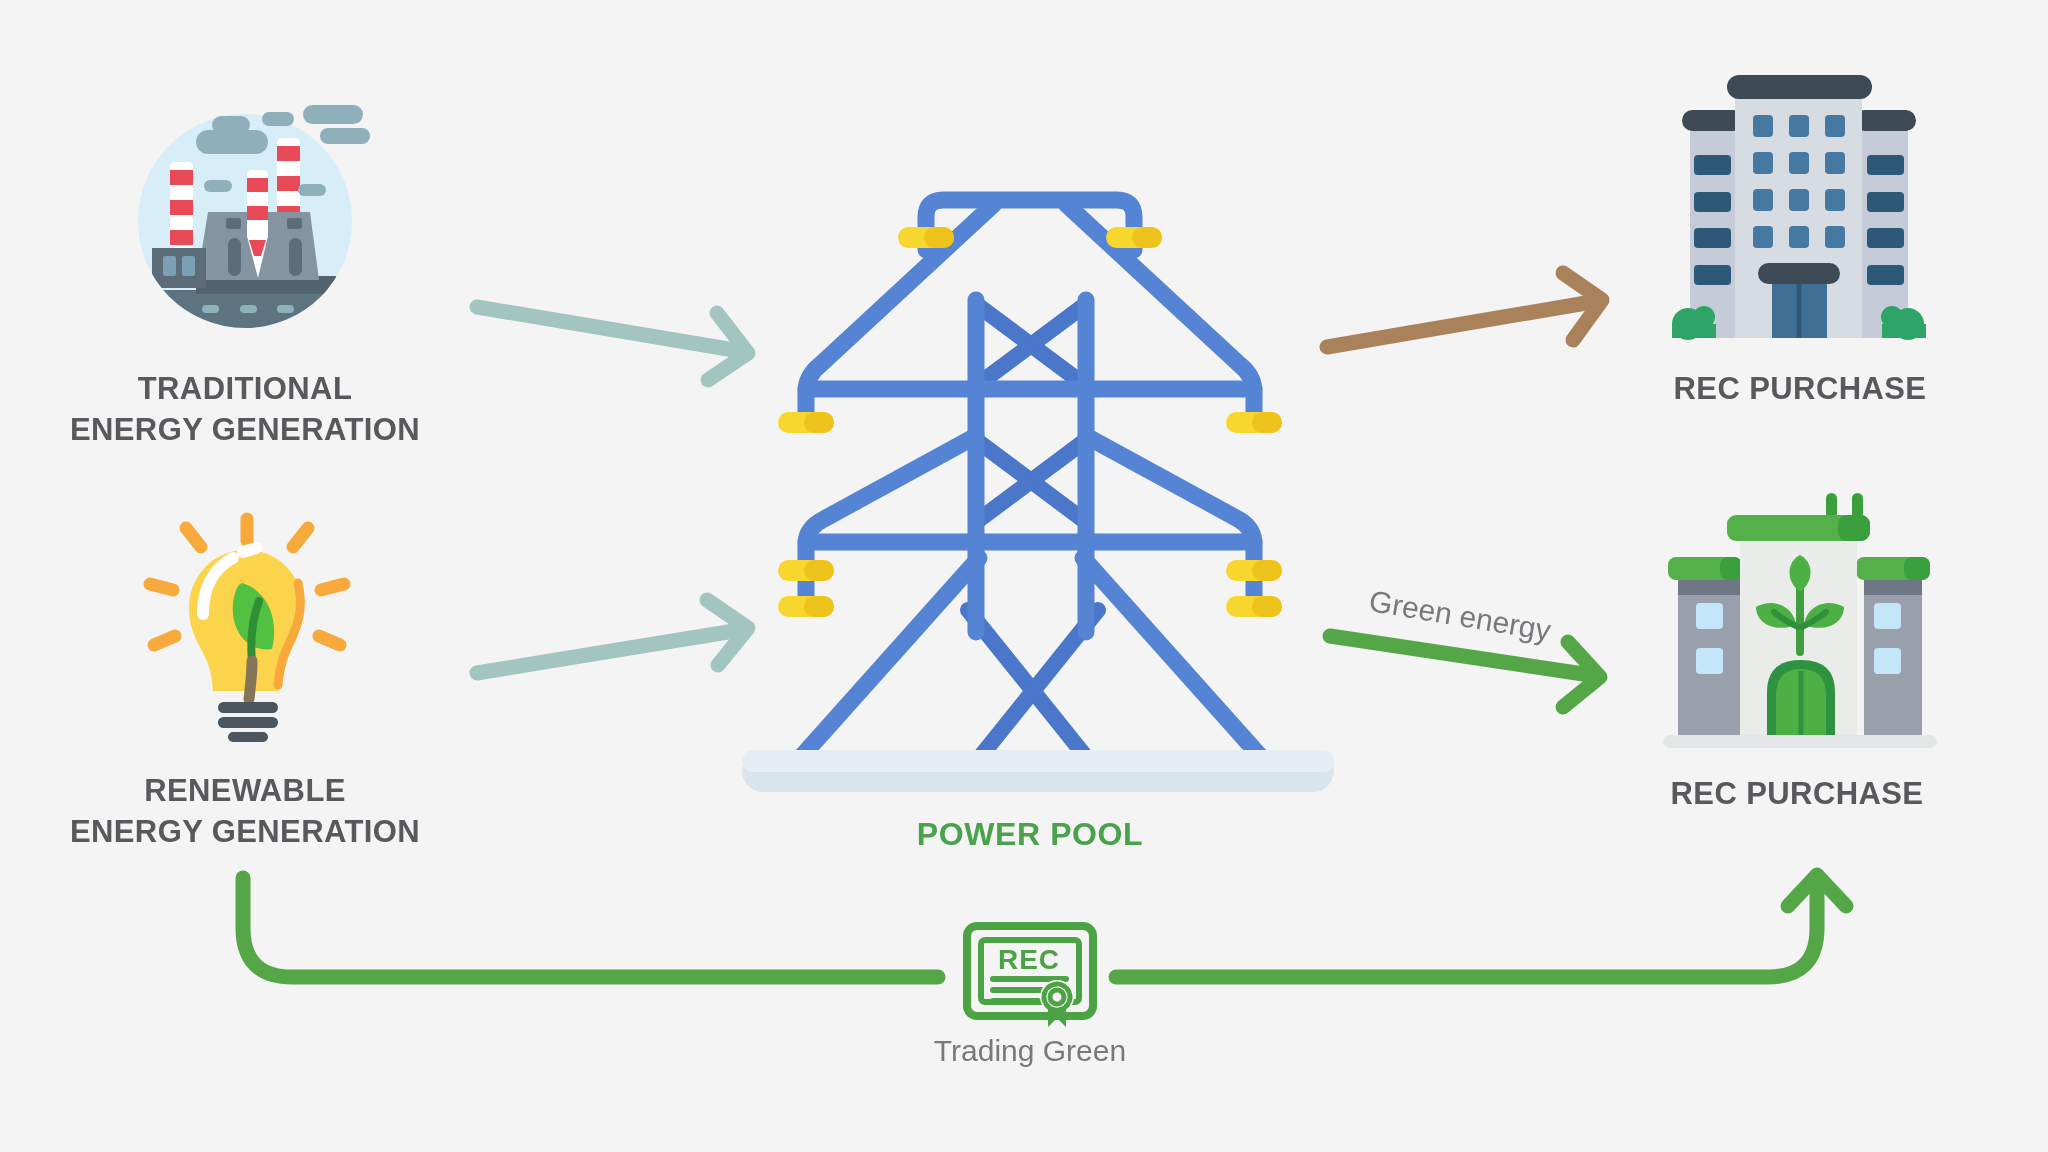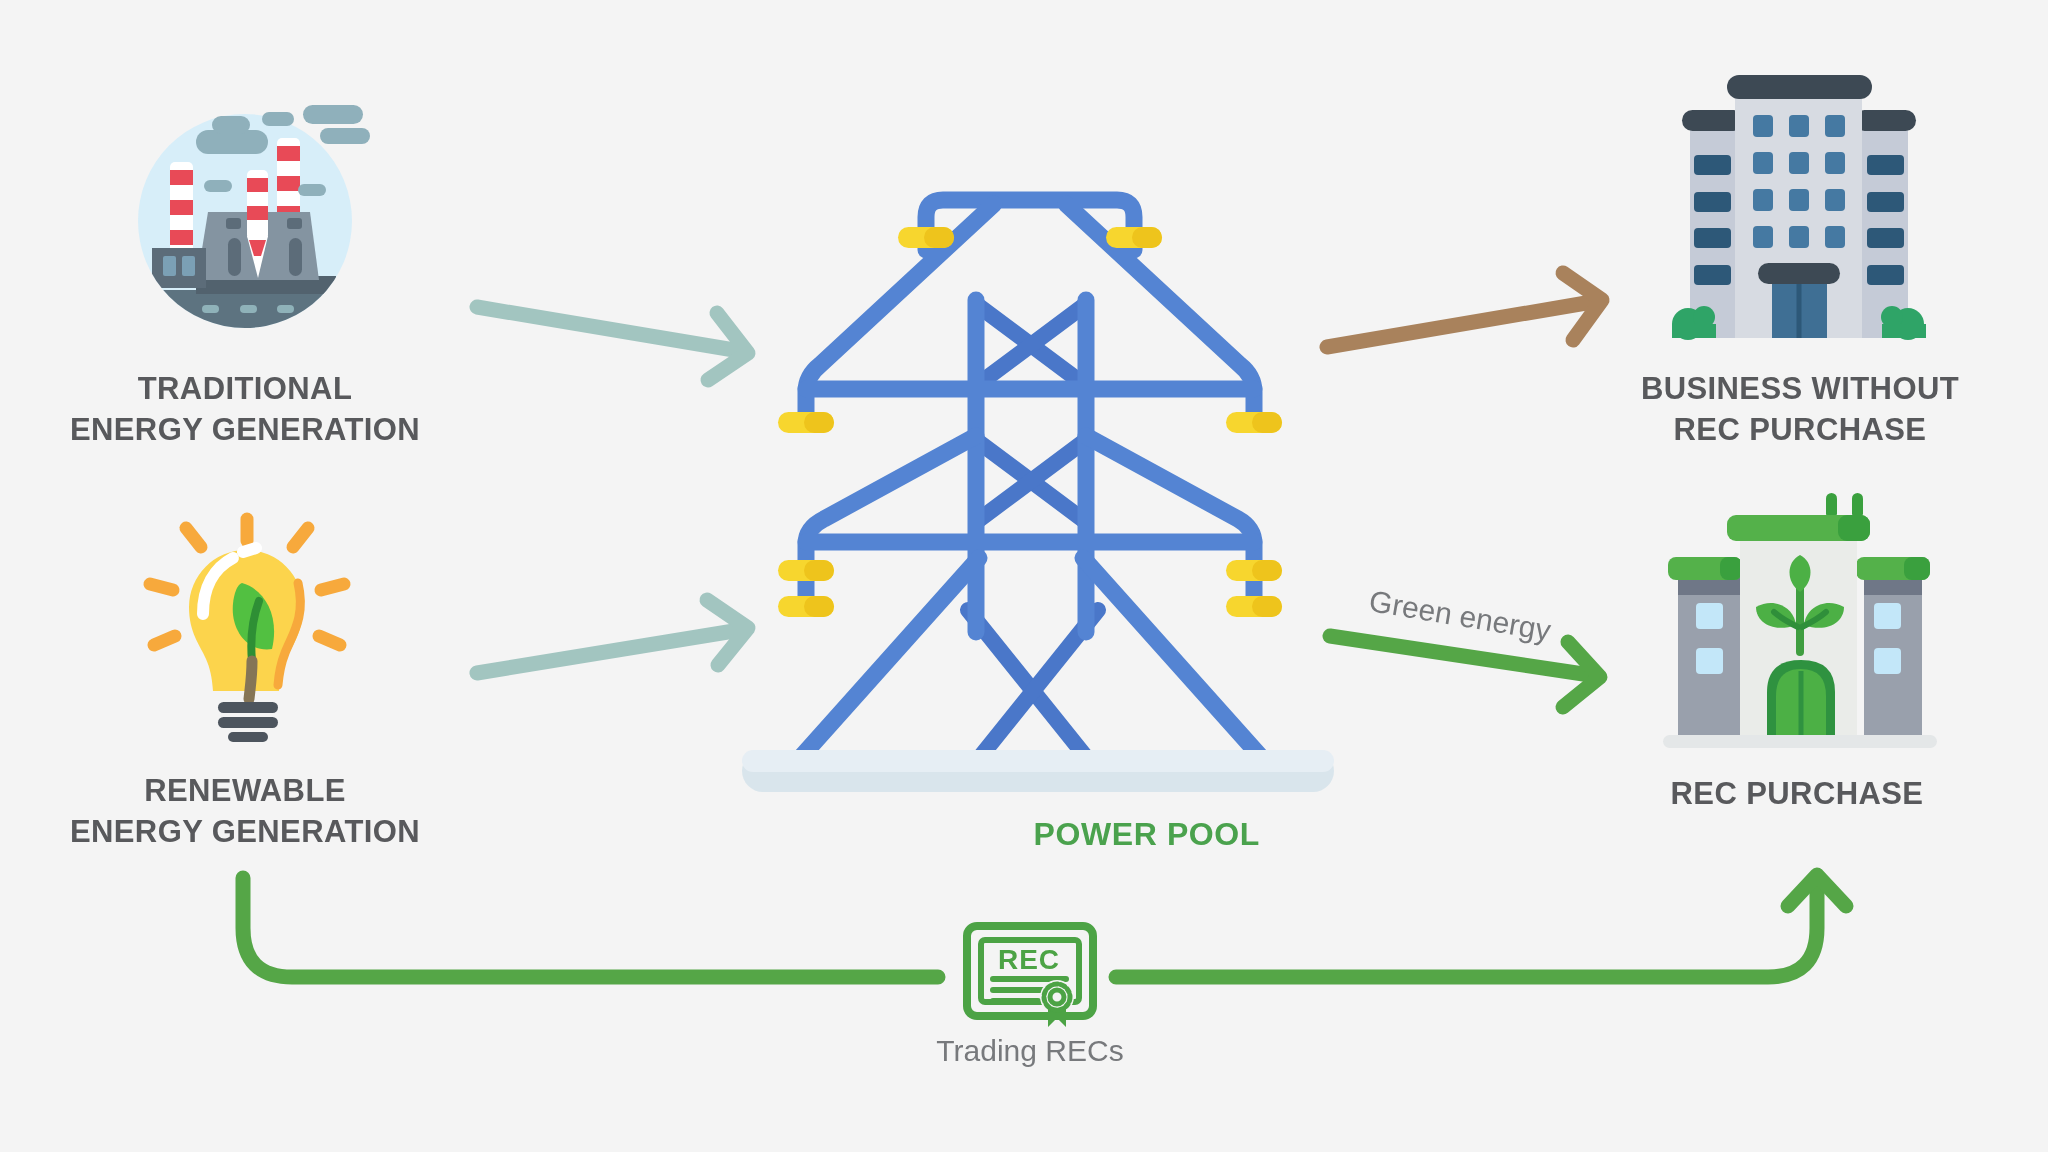--- a/index.html
+++ b/index.html
@@ -2,21 +2,21 @@
 <html><head>
 <meta charset="utf-8">
 <style>
   html,body{margin:0;padding:0;}
   body{font-family:"Liberation Sans",sans-serif;}
   #canvas{position:relative;width:2048px;height:1152px;background:#f4f4f4;overflow:hidden;}
   #diagram-svg{position:absolute;left:0;top:0;width:2048px;height:1152px;}
   .node-label{position:absolute;width:460px;text-align:center;
     font:700 31px/41px "Liberation Sans",sans-serif;color:#58595c;letter-spacing:.4px;}
   .node-label span{display:block;text-align:center;}
-  .pool-label{position:absolute;width:460px;text-align:right;
+  .pool-label{position:absolute;width:460px;text-align:center;
     font:700 32px/41px "Liberation Sans",sans-serif;color:#4aa24d;letter-spacing:.6px;}
   .edge-label{position:absolute;text-align:center;
     font:400 30px/36px "Liberation Sans",sans-serif;color:#77797c;}
   .edge-label.rotated{width:300px;transform:rotate(9.5deg);}
 </style>
 </head>
 <body>
 
 <div id="canvas">
 
@@ -320,25 +320,24 @@
 <div class="node-label" style="left:15px;top:770px;">
   <span>RENEWABLE</span>
   <span>ENERGY GENERATION</span>
 </div>
 
 <div class="pool-label" style="left:800px;top:814px;">
   <span>POWER POOL</span>
 </div>
 
 <div class="node-label" style="left:1570px;top:368px;">
-  <span>BUSINESS WITHOUT</span>
   <span>REC PURCHASE</span>
 </div>
 
 <div class="node-label" style="left:1567px;top:773px;">
   <span>REC PURCHASE</span>
 </div>
 
 <div class="edge-label rotated" style="left:1310px;top:598px;">Green energy</div>
 
-<div class="edge-label" style="left:880px;top:1033px;width:300px;">Trading RECs</div>
+<div class="edge-label" style="left:880px;top:1033px;width:300px;">Trading Green</div>
 
 </div>
 
 </body></html>

